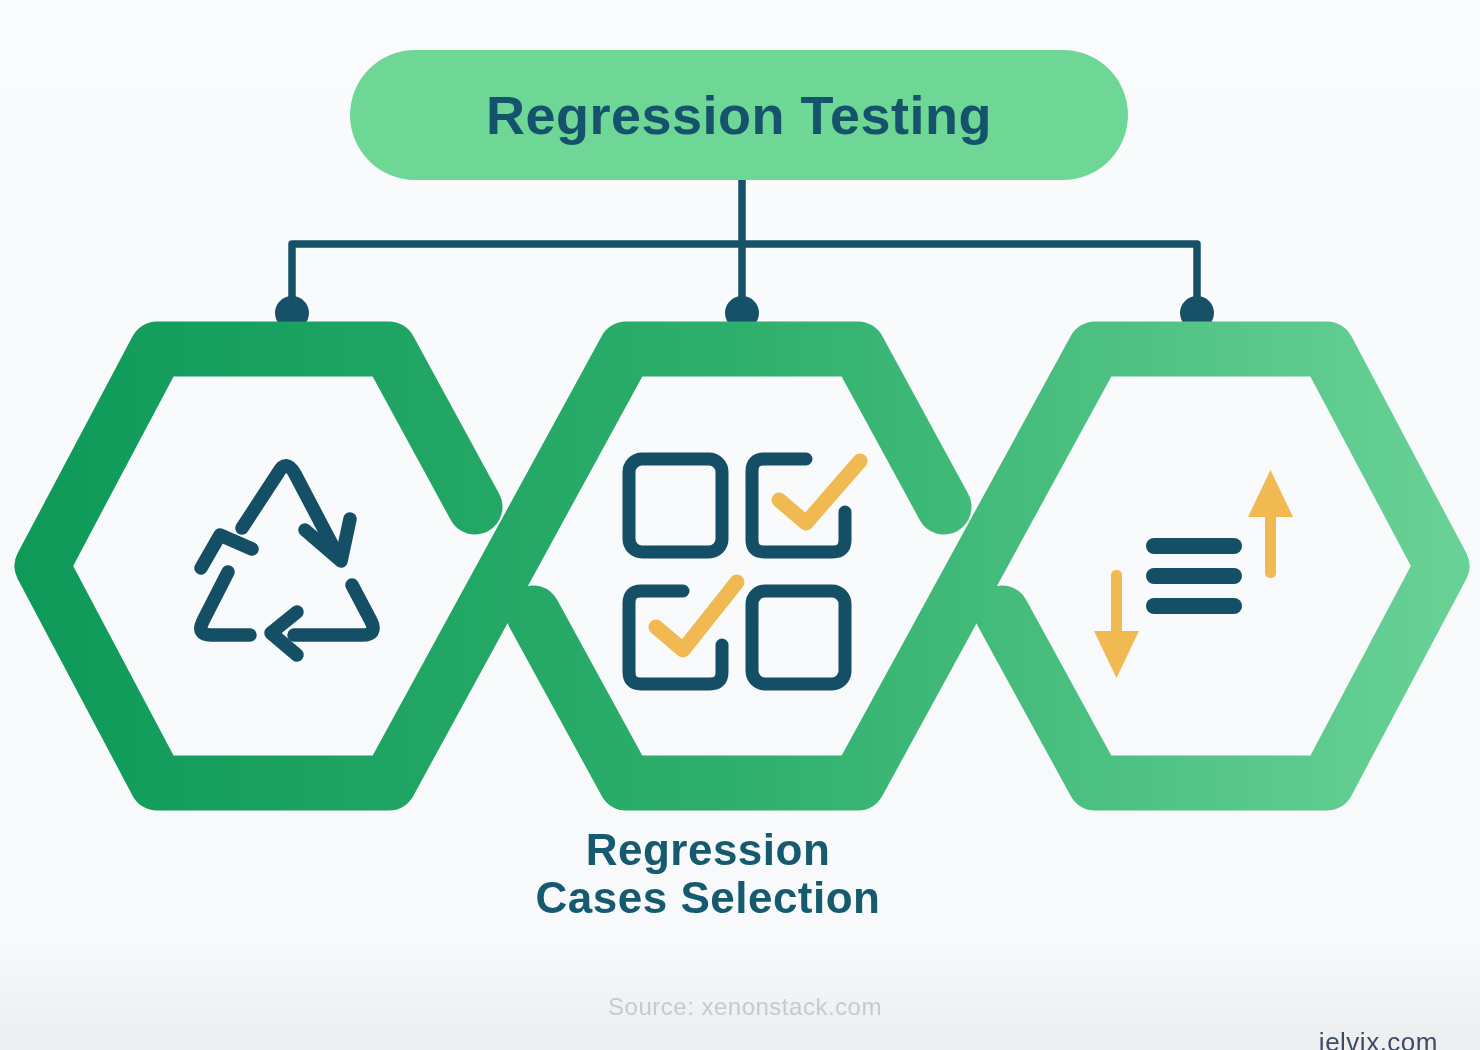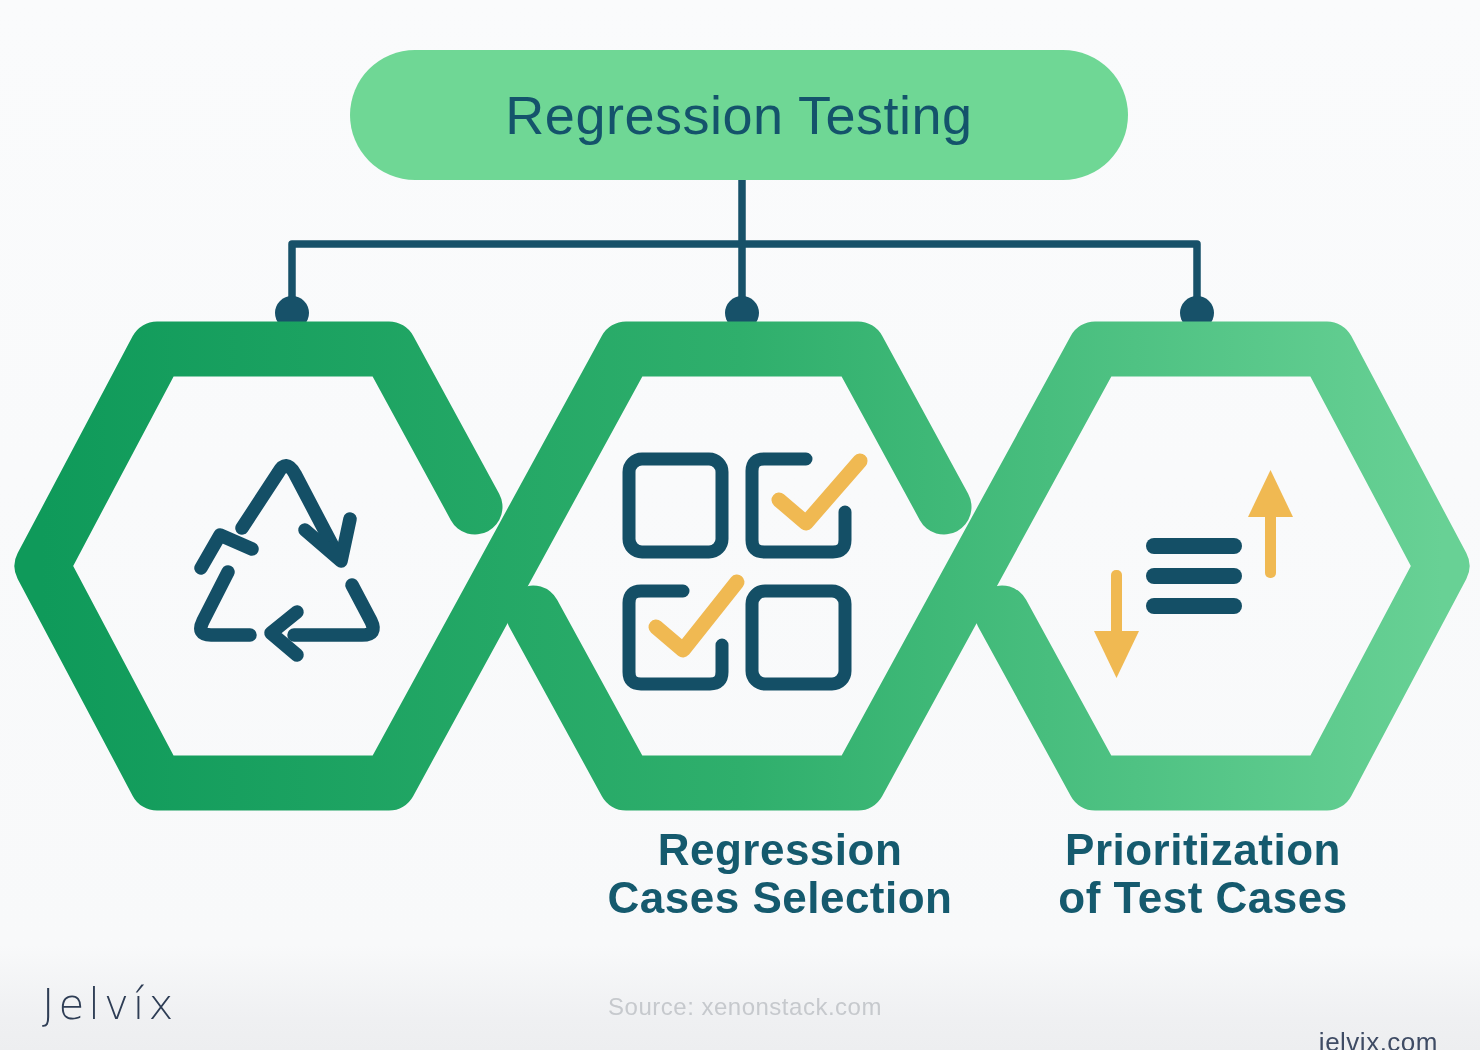--- a/index.html
+++ b/index.html
@@ -12,21 +12,21 @@
     position:relative;width:1480px;height:1050px;
     background:linear-gradient(180deg,#FAFBFC 0%,#F8F9FA 90%,#EFF0F2 97%,#EDEEF0 100%);
   }
   .stage > svg{position:absolute;left:0;top:0;}
   .title-pill{
     position:absolute;left:350px;top:50px;width:778px;height:130px;
     background:#6FD795;border-radius:65px;
     display:flex;align-items:center;justify-content:center;
   }
   .title-pill span{
-    color:#14536B;font-size:54px;font-weight:normal;letter-spacing:.5px;
+    color:#14536B;font-size:54px;font-weight:bold;letter-spacing:.5px;
   }
   .hex-label{
     position:absolute;top:826px;transform:translateX(-50%);
     text-align:center;color:#155A6E;font-weight:bold;
     font-size:44px;line-height:48px;letter-spacing:.5px;white-space:nowrap;
   }
   .hex-label .line{display:block;}
   .footer-brand{
     position:absolute;left:42px;top:980px;
     color:#2E3D55;font-size:42px;font-weight:200;letter-spacing:4px;
@@ -101,26 +101,21 @@
         <rect x="1111" y="570" width="11" height="68" rx="5"></rect>
         <polygon points="1116.5,678 1094,631 1139,631"></polygon>
       </g>
     </g>
   </svg>
 
   <div class="title-pill">
     <span>Regression Testing</span>
   </div>
 
-  <div class="hex-label" style="left:780px">
+  <div class="hex-label" style="left:708px">
     <span class="line">Regression</span>
     <span class="line">Cases Selection</span>
   </div>
-  <div class="hex-label" style="left:1203px">
-    <span class="line">Prioritization</span>
-    <span class="line">of Test Cases</span>
-  </div>
 
-  <div class="footer-brand">Jelvíx</div>
   <div class="footer-source">Source: xenonstack.com</div>
   <div class="footer-site">jelvix.com</div>
 
 </div>
 
 </body></html>

